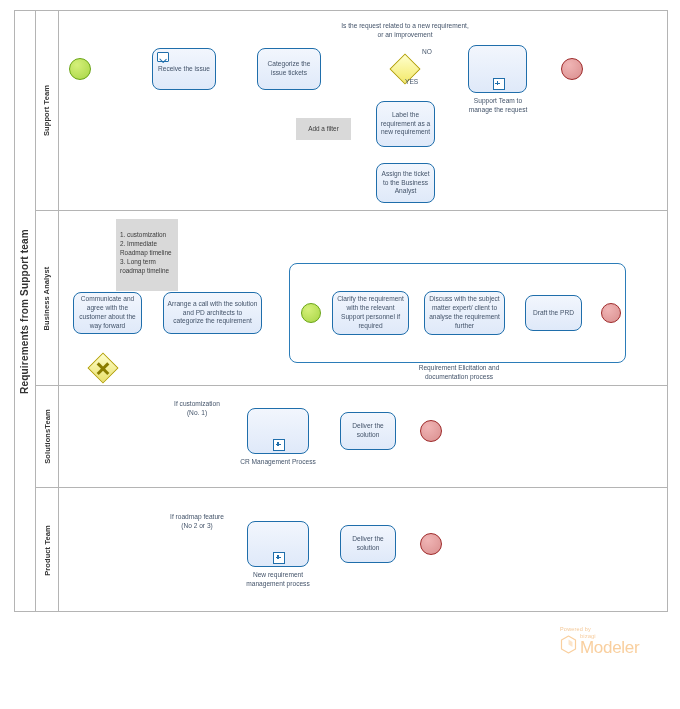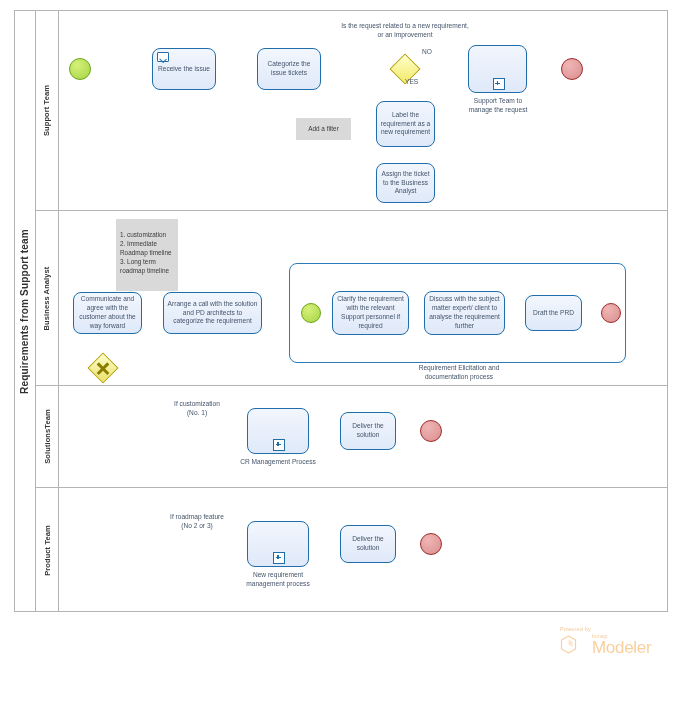--- a/index.html
+++ b/index.html
@@ -186,21 +186,21 @@
     white-space: pre-line;
   }
 
   
   .logo-wrap { position: absolute; }
   .logo-powered {
     font-size: 5.5px;
     color: #f3c898;
     letter-spacing: .2px;
   }
-  .logo-row { display: flex; align-items: center; gap: 15px; margin-top: 1px; }
+  .logo-row { display: flex; align-items: center; gap: 3px; margin-top: 1px; }
   .logo-word-small {
     font-size: 6px;
     color: #f7cfa3;
     line-height: 1;
   }
   .logo-word-big {
     font-size: 17px;
     color: #f9cf9e;
     line-height: 1;
     letter-spacing: -.3px;

